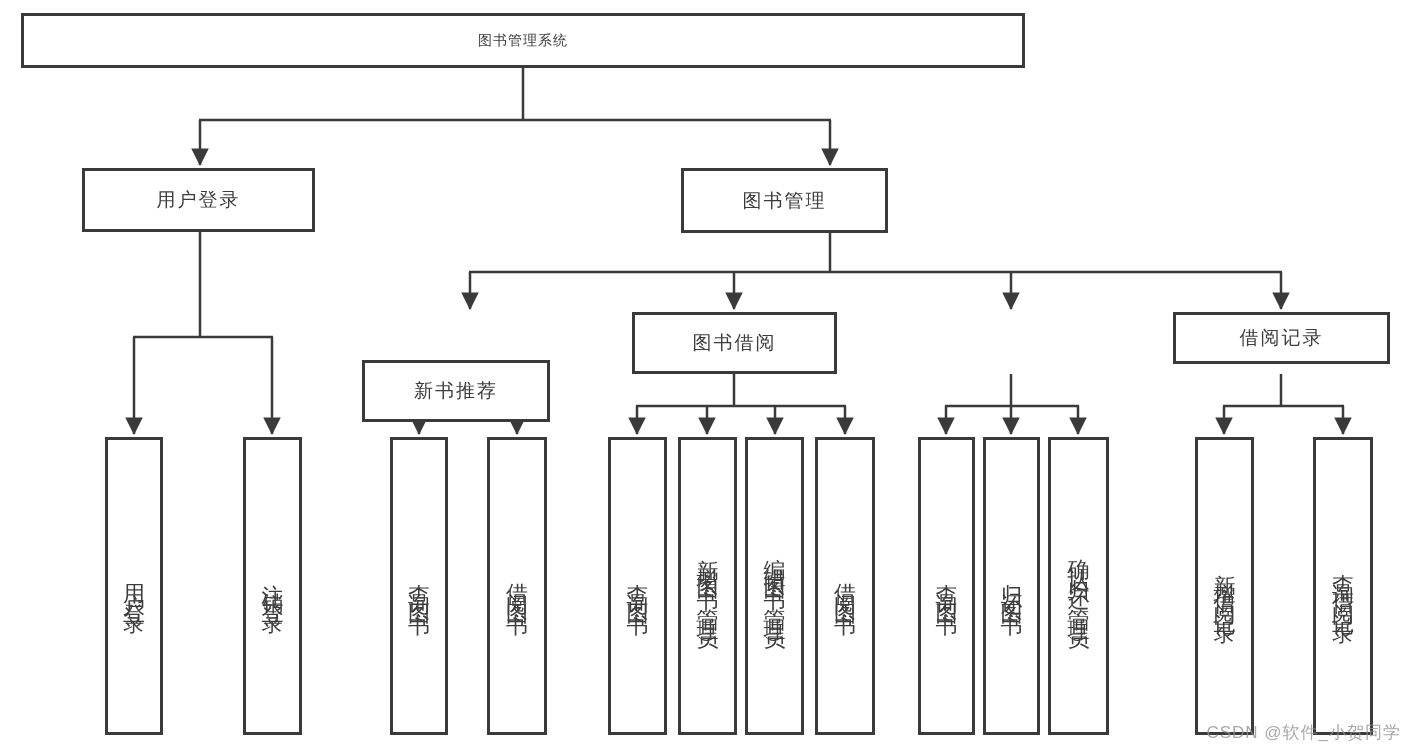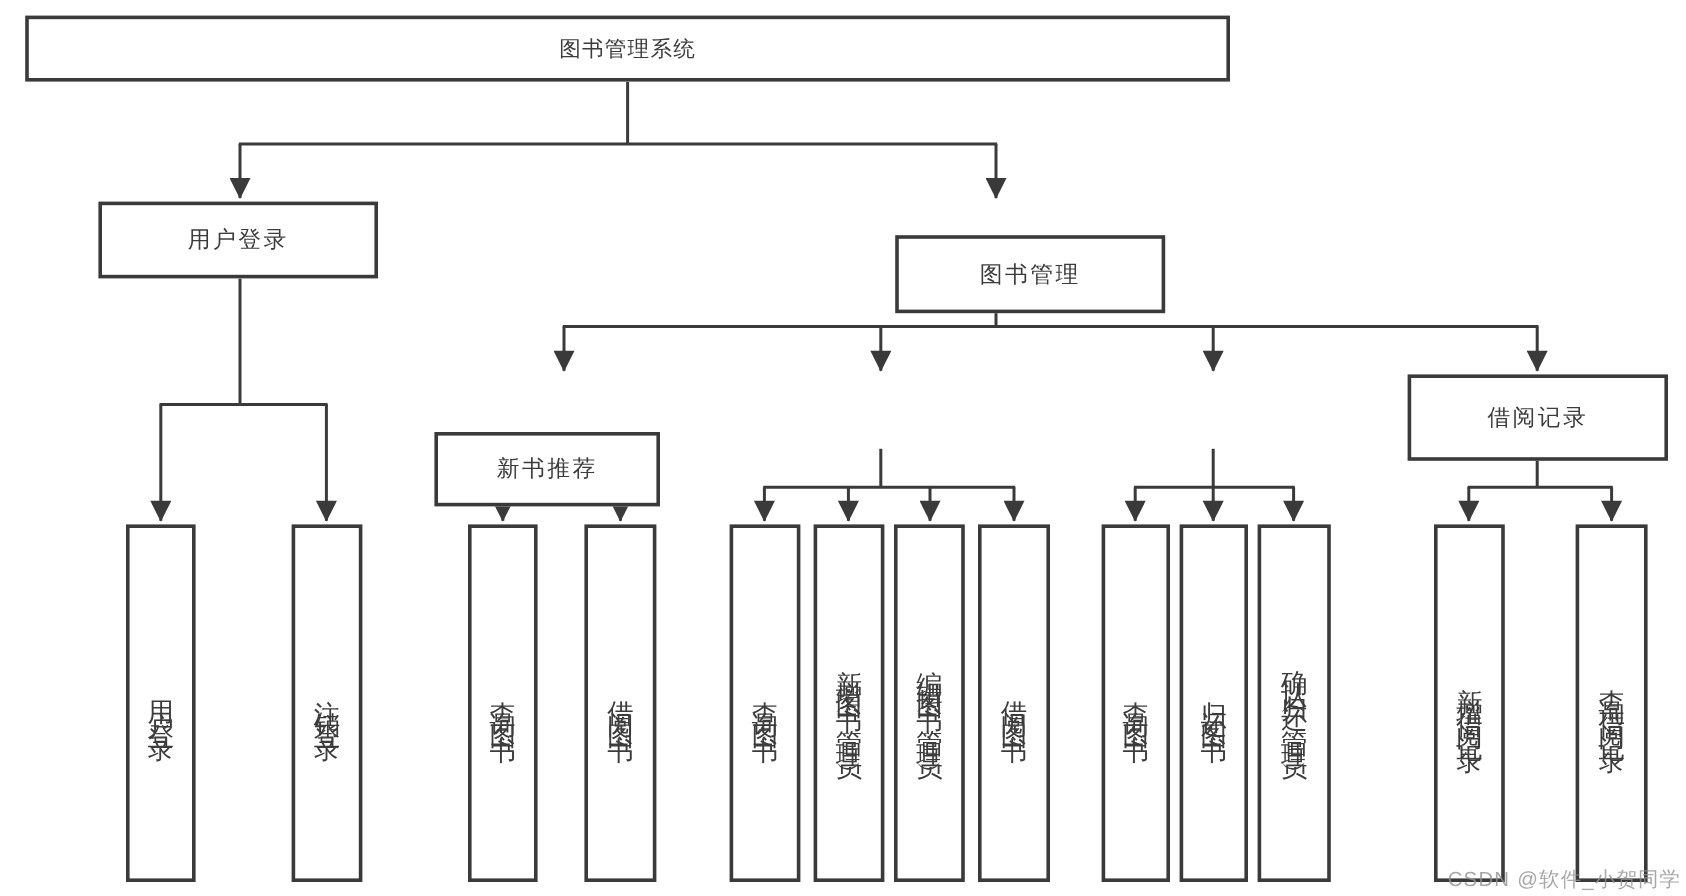--- a/index.html
+++ b/index.html
@@ -17,21 +17,21 @@
     box-sizing: border-box;
     background: #ffffff;
     border: 3px solid var(--line, #3a3a3a);
     display: flex;
     align-items: center;
     justify-content: center;
     color: var(--text, #3c3c3c);
   }
   .root-box  { border-width: 3px; }
   .h-label   { font-size: 19px; letter-spacing: 2px; white-space: nowrap; }
-  .root-box .h-label { font-size: 18px; letter-spacing: 1px; }
+  .root-box .h-label { font-size: 14px; letter-spacing: 1px; }
   .leaf .v-label {
     writing-mode: vertical-rl;
     text-orientation: mixed;
     font-size: 22px;
     letter-spacing: 10px;
     line-height: 1;
   }
   #watermark {
     position: absolute;
     right: 4px;
@@ -95,28 +95,31 @@
     <line x1="1343" y1="406" x2="1343" y2="434" marker-end="url(#arw)"></line>
   </svg>
 
   <div class="box root-box" style="left:21px; top:13px; width:1004px; height:55px;">
     <span class="h-label">图书管理系统</span>
   </div>
 
   <div class="box" style="left:82px; top:168px; width:233px; height:64px;">
     <span class="h-label">用户登录</span>
   </div>
-  <div class="box" style="left:746px; top:168px; width:225px; height:65px;margin-top:28px;">
+  <div class="box" style="left:681px; top:168px; width:207px; height:65px;">
     <span class="h-label">图书管理</span>
   </div>
 
   <div class="box" style="left:362px; top:312px; width:188px; height:62px;margin-top:48px;">
     <span class="h-label">新书推荐</span>
   </div>
-  <div class="box" style="left:1173px; top:312px; width:217px; height:72px;">
+  <div class="box" style="left:632px; top:312px; width:205px; height:62px;">
+    <span class="h-label">图书借阅</span>
+  </div>
+  <div class="box" style="left:1173px; top:312px; width:217px; height:52px;">
     <span class="h-label">借阅记录</span>
   </div>
 
   <div class="box leaf" style="left:105px; top:437px; width:58px; height:298px;">
     <span class="v-label">用户登录</span>
   </div>
   <div class="box leaf" style="left:243px; top:437px; width:59px; height:298px;">
     <span class="v-label">注销登录</span>
   </div>
 

